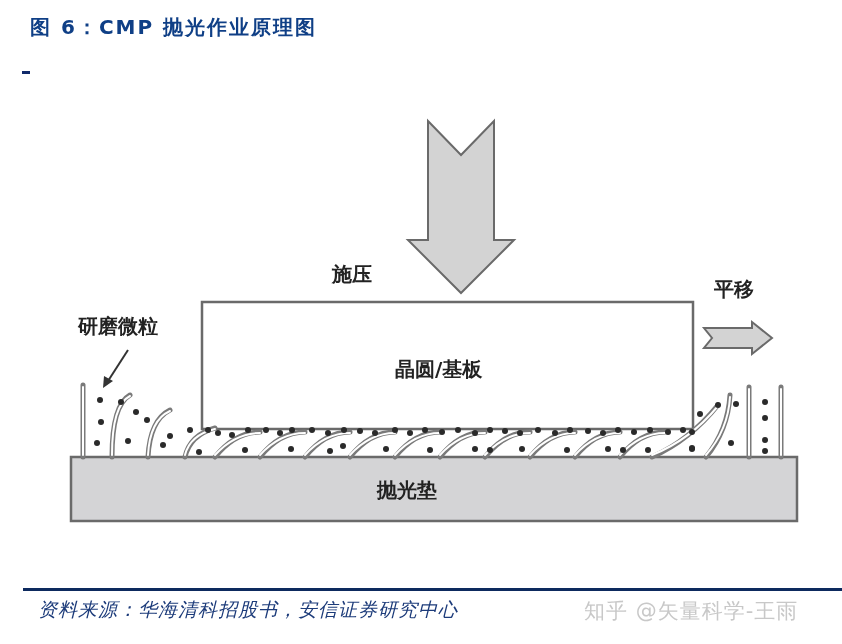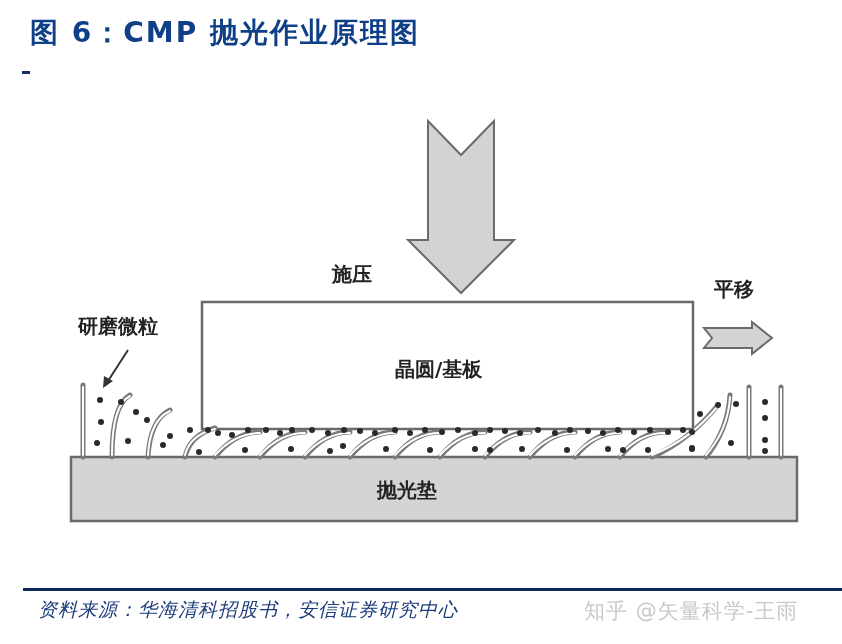--- a/index.html
+++ b/index.html
@@ -1,17 +1,17 @@
 <!DOCTYPE html>
 <html><head>
 <meta charset="utf-8">
 <style>
   html, body { margin:0; padding:0; background:#ffffff; }
   body { width:842px; height:644px; position:relative; overflow:hidden; font-family:"DejaVu Sans", sans-serif; }
-  .title { position:absolute; left:30px; top:14px; font-size:28px; font-weight:bold; color:#0f3f86; letter-spacing:2px; font-family:"DejaVu Sans", sans-serif; }
+  .title { position:absolute; left:30px; top:14px; font-size:20px; font-weight:bold; color:#0f3f86; letter-spacing:2px; font-family:"DejaVu Sans", sans-serif; }
   .dash { position:absolute; left:22px; top:71px; width:8px; height:3px; background:#102a6b; }
   svg.diagram { position:absolute; left:0; top:0; }
   .divider { position:absolute; left:23px; top:588px; width:819px; height:3px; background:#0d2a5e; }
   .source { position:absolute; left:30px; top:597px; font-size:19px; font-style:italic; color:#1c3b7a; font-family:"DejaVu Serif", serif; letter-spacing:1px;margin-left:8px; }
   .watermark { position:absolute; left:584px; top:597px; font-size:21px; color:#c8c8c8; font-family:"DejaVu Sans", sans-serif; letter-spacing:1px;text-align:right; }
   .lbl { font-family:"DejaVu Sans", sans-serif; font-weight:bold; fill:#222; }
 </style>
 </head>
 <body>
 

